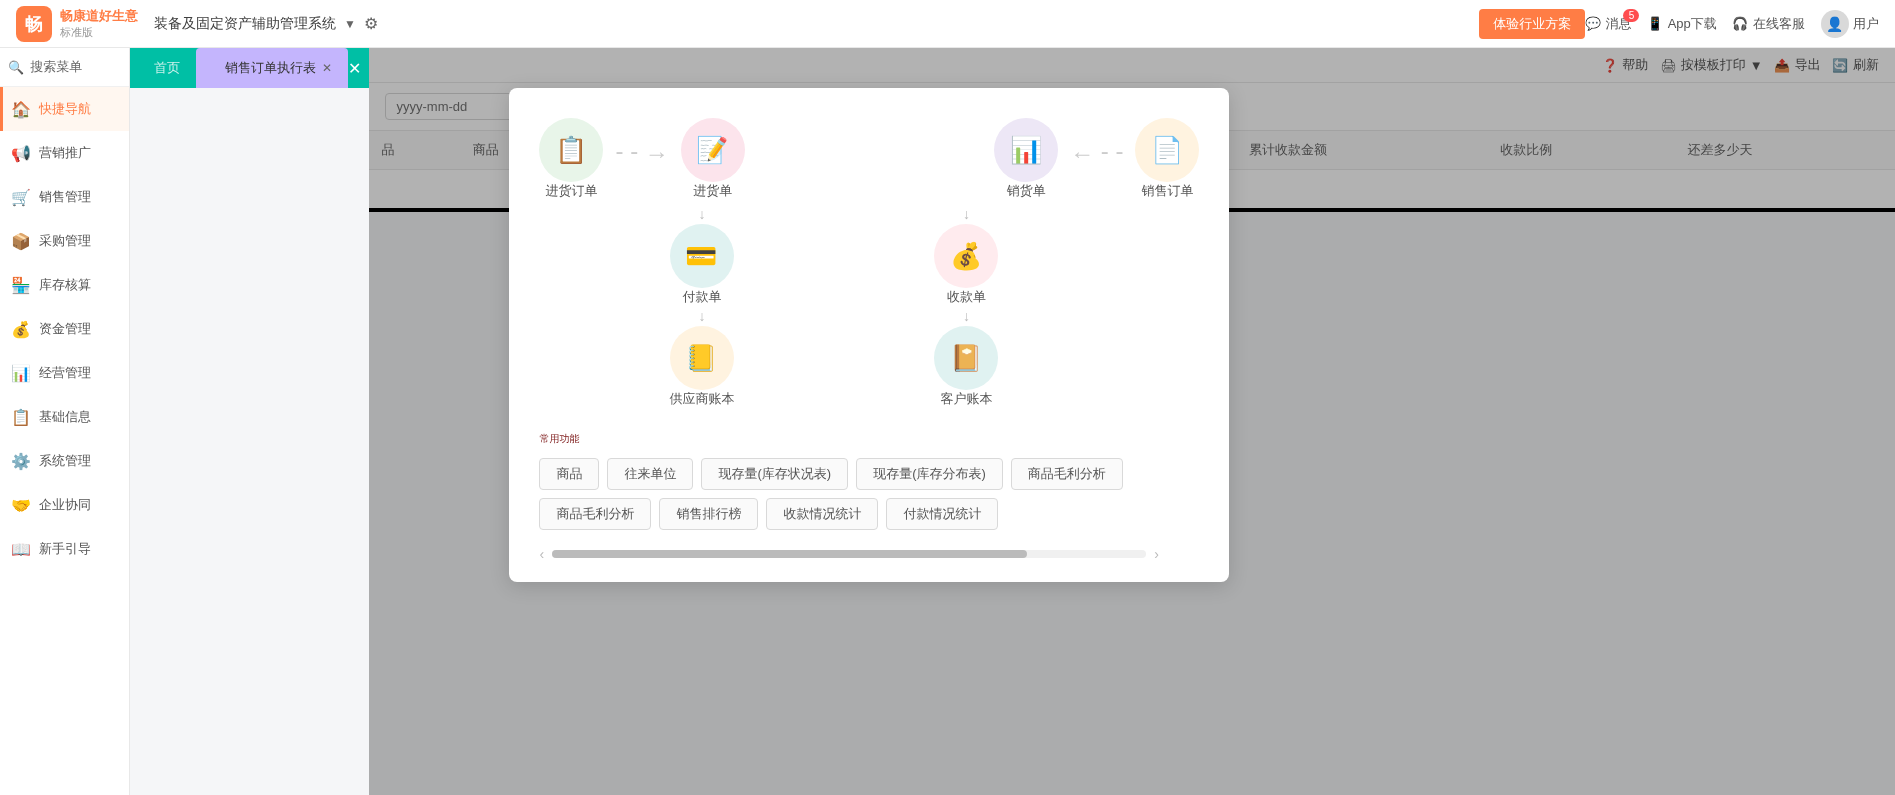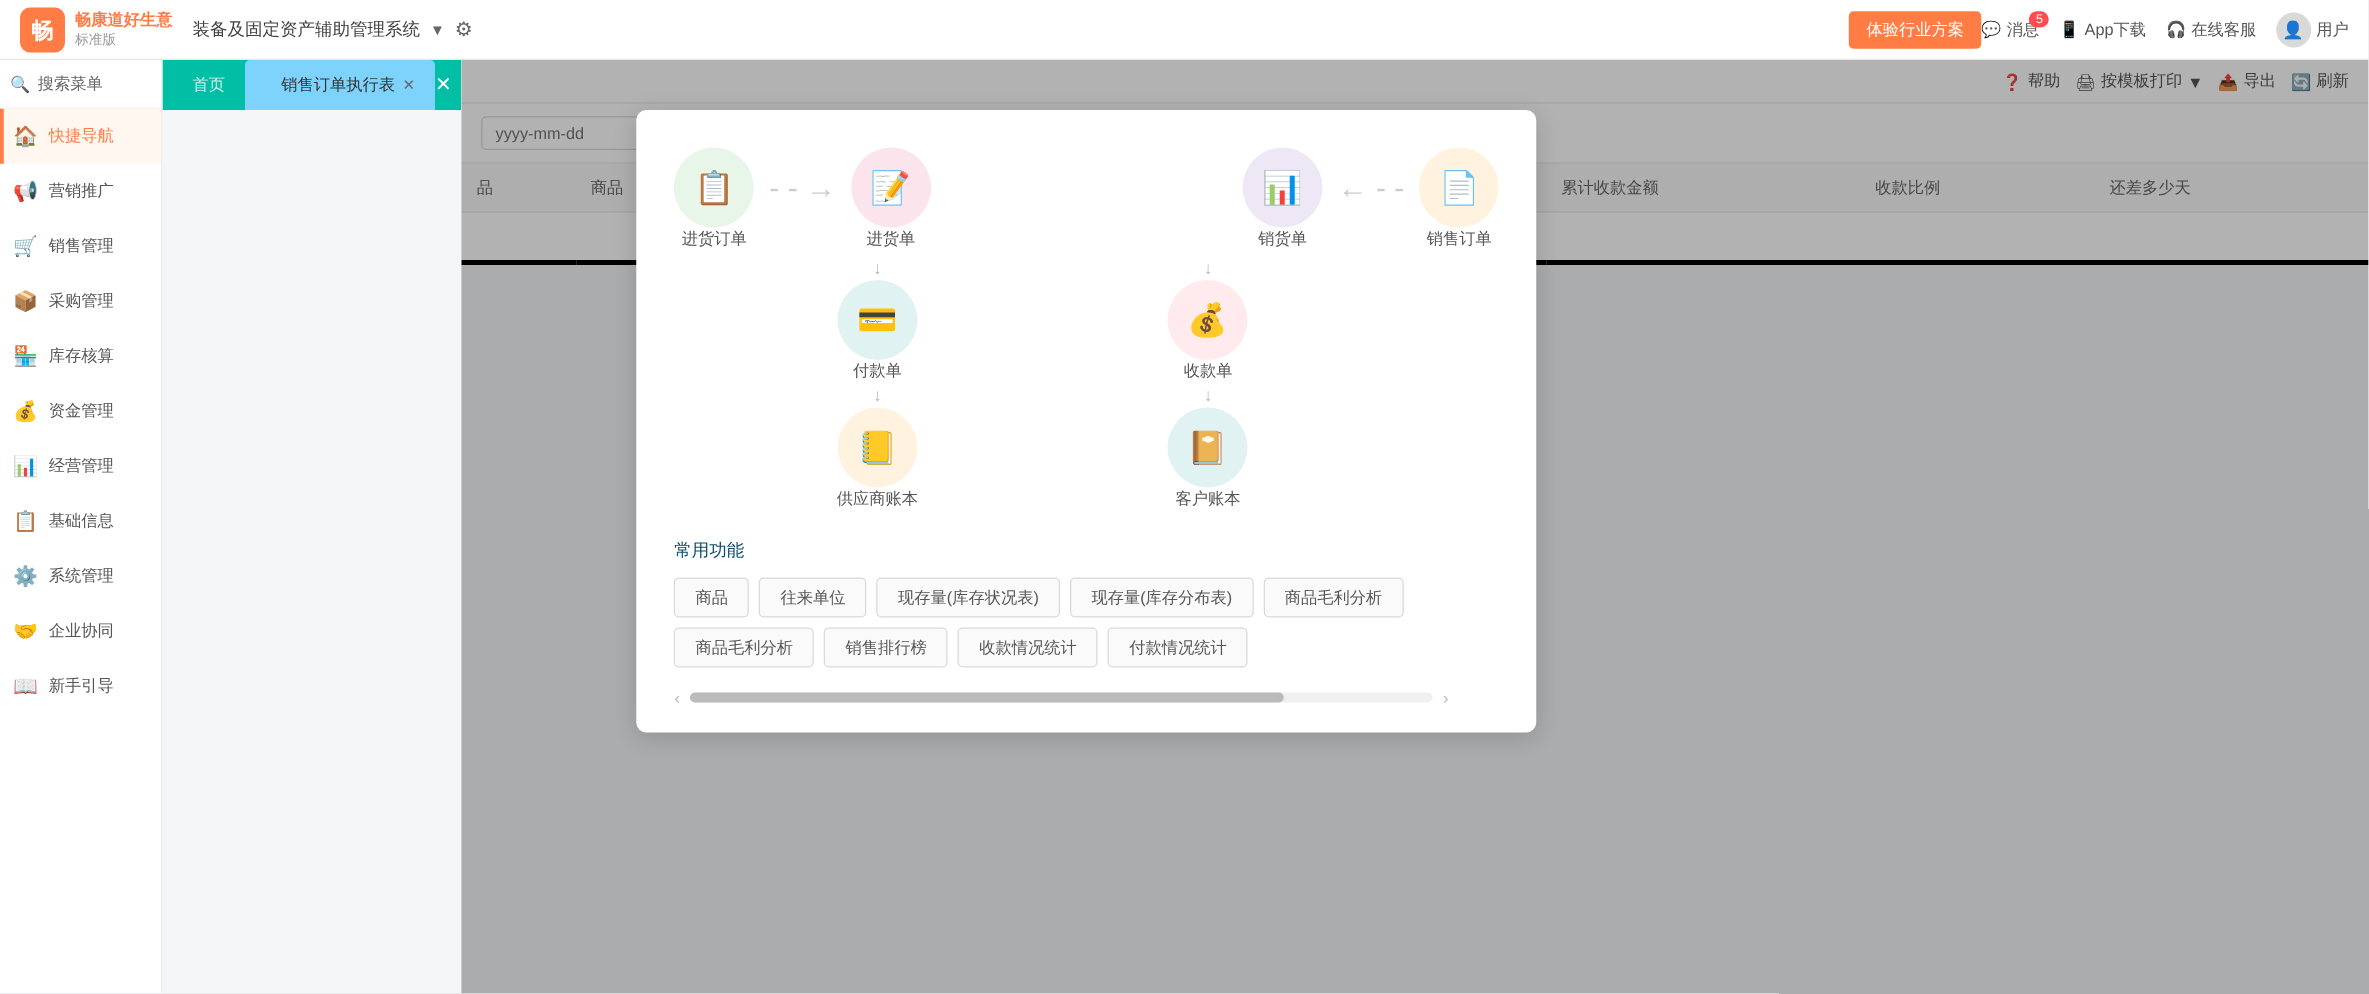--- a/index.html
+++ b/index.html
@@ -34,21 +34,21 @@
     .sidebar-item { padding: 12px 8px; display: flex; align-items: center; gap: 8px; cursor: pointer; color: #555; font-size: 13px; border-left: 3px solid transparent; }
     .sidebar-item.active { background: #fff7f0; border-left-color: #ff7d45; color: #ff7d45; }
     .sidebar-item .s-icon { width: 20px; height: 20px; display: flex; align-items: center; justify-content: center; font-size: 16px; }
 
     
     .content-area { flex: 1; display: flex; overflow: hidden; background: #f5f6f8; }
 
     
     .tab-bar { display: flex; align-items: center; background: #00bfa5; height: 40px; flex-shrink: 0; padding: 0 8px; }
     .tab-item { padding: 0 16px; height: 40px; display: flex; align-items: center; cursor: pointer; color: rgba(255,255,255,0.8); font-size: 13px; position: relative; }
-    .tab-item.active { background: #7dd3fc; color: #333; border-radius: 4px 4px 0 0; padding-left: 29px; }
+    .tab-item.active { background: #c4b5fd; color: #333; border-radius: 4px 4px 0 0; padding-left: 29px; }
     .tab-close { margin-left: 6px; font-size: 12px; color: #666; cursor: pointer; }
     .tab-end { margin-left: auto; color: white; cursor: pointer; font-size: 16px; }
 
     
     .page-content { flex: 1; overflow: hidden; position: relative; background: #f5f6f8; }
 
     
     .page-toolbar { background: white; padding: 8px 16px; display: flex; align-items: center; gap: 12px; flex-wrap: wrap; border-bottom: 1px solid #e8e8e8; }
     .toolbar-action { display: flex; align-items: center; gap: 4px; color: #555; font-size: 13px; cursor: pointer; }
 
@@ -73,21 +73,21 @@
     
     .quick-nav-panel { background: white; border-radius: 8px; width: 720px; max-height: 540px; overflow-y: auto; position: relative; box-shadow: 0 4px 20px rgba(0,0,0,0.15); padding: 30px 30px 20px; }
     .flow-circle { width: 64px; height: 64px; border-radius: 50%; display: flex; align-items: center; justify-content: center; font-size: 28px; }
     .flow-circle.green { background: #e8f5e9; color: #4caf50; }
     .flow-circle.red-light { background: #fce4ec; color: #e91e63; }
     .flow-circle.purple { background: #ede7f6; color: #9c27b0; }
     .flow-circle.orange { background: #fff3e0; color: #ff9800; }
     .flow-circle.teal { background: #e0f2f1; color: #009688; }
     .flow-circle.red { background: #ffebee; color: #f44336; }
     .flow-label { font-size: 13px; color: #555; text-align: center; }
-    .common-section-title { font-size: 14px; color: #0c4a6e; margin-bottom: 12px; font-weight: 500; }
+    .common-section-title { font-size: 10px; color: #7f1d1d; margin-bottom: 12px; font-weight: 500; }
     .common-btns { display: flex; flex-wrap: wrap; gap: 8px; }
     .common-btn { border: 1px solid #d9d9d9; background: #fafafa; color: #555; border-radius: 4px; padding: 6px 16px; cursor: pointer; font-size: 13px; }
     .scroll-hint { display: flex; justify-content: center; margin-top: 10px; }
     .scroll-bar-area { background: #f0f0f0; border-radius: 4px; height: 8px; width: 90%; position: relative; }
     .scroll-bar-thumb { background: #bbb; border-radius: 4px; height: 8px; width: 80%; position: absolute; left: 0; }
     .flow-item-wrap { display: flex; flex-direction: column; align-items: center; }
   </style>
 </head>
 <body>
 

